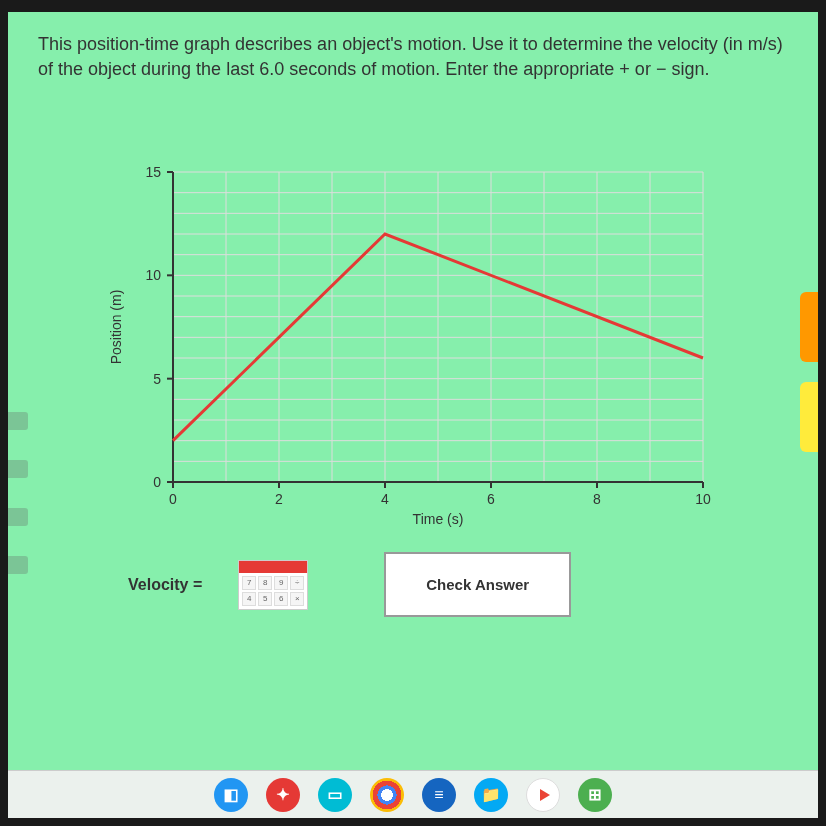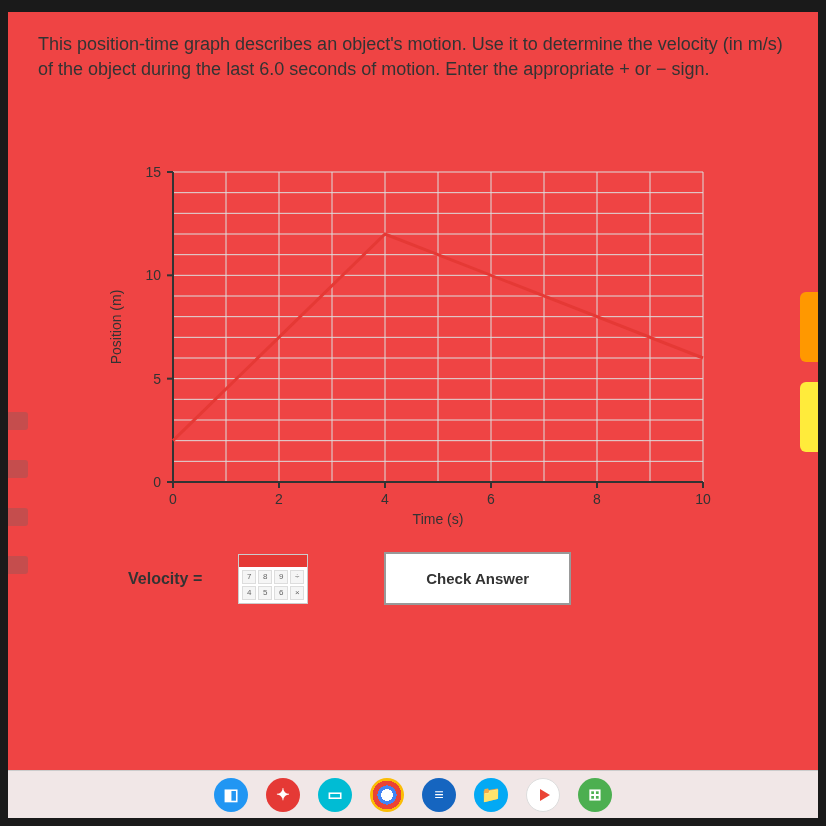--- a/index.html
+++ b/index.html
@@ -12,21 +12,21 @@
       position: relative;
     }
     .monitor-frame {
       position: absolute;
       top: 0;
       left: 0;
       right: 0;
       bottom: 0;
       border: 8px solid #1a1a1a;
       border-top-width: 12px;
-      background: #ef4444;
+      background: #86efac;
     }
     .question-area {
       padding: 20px 30px 10px 30px;
     }
     .question-text {
       font-size: 18px;
       color: #333;
       line-height: 1.4;
     }
     .chart-container {
@@ -73,21 +73,21 @@
     .keypad-btn {
       background: #f5f5f5;
       border: 1px solid #ddd;
       font-size: 8px;
       display: flex;
       align-items: center;
       justify-content: center;
       color: #666;
     }
     .check-btn {
-      padding: 16px 40px;
+      padding: 22px 40px;
       border: 2px solid #999;
       background: #fff;
       font-size: 15px;
       font-weight: bold;
       color: #333;
       cursor: pointer;
       margin-left: 40px;
     }
     .side-tabs {
       position: absolute;

